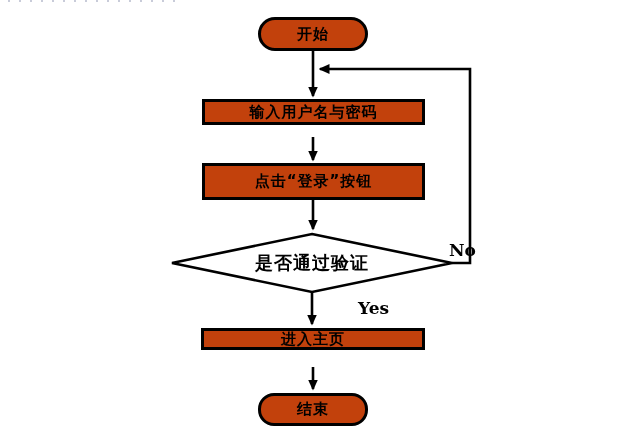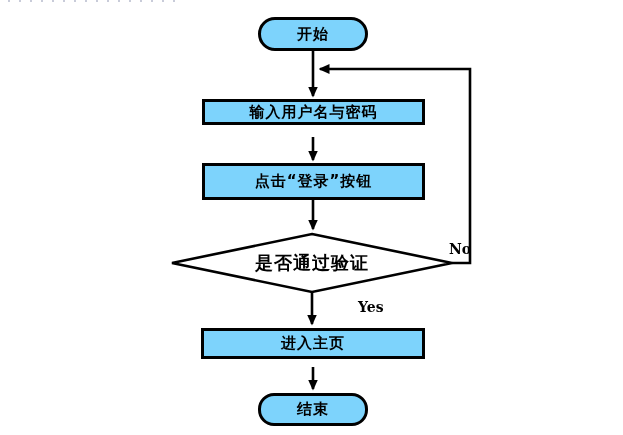--- a/index.html
+++ b/index.html
@@ -17,55 +17,55 @@
   }
   .wires {
     position: absolute;
     left: 0; top: 0;
     width: 623px;
     height: 435px;
   }
   .node {
     position: absolute;
     box-sizing: border-box;
-    background: #7dd3fc;
+    background: #c2410c;
     border: 3px solid #000000;
     display: flex;
     align-items: center;
     justify-content: center;
     font-weight: bold;
     font-size: 15px;
     color: #000000;
     letter-spacing: 1px;
     white-space: nowrap;
   }
   .terminator { border-radius: 17px; }
   .node-start { left: 258px; top: 17px;  width: 110px; height: 34px; }
   .node-input { left: 202px; top: 99px;  width: 223px; height: 26px; }
   .node-click { left: 202px; top: 163px; width: 223px; height: 37px; }
-  .node-home  { left: 201px; top: 328px; width: 224px; height: 31px; }
+  .node-home  { left: 201px; top: 328px; width: 224px; height: 22px; }
   .node-end   { left: 258px; top: 393px; width: 110px; height: 33px; border-radius: 16px; }
   .decision-label {
     position: absolute;
     left: 172px; top: 233px;
     width: 280px; height: 60px;
     display: flex;
     align-items: center;
     justify-content: center;
     font-weight: bold;
     font-size: 18px;
     color: #000000;
     letter-spacing: 1px;
     pointer-events: none;
   }
   .edge-label {
     position: absolute;
     font-family: "DejaVu Serif", "Liberation Serif", serif;
     font-weight: bold;
-    font-size: 14px;
+    font-size: 17px;
     color: #000000;
     line-height: 1;
   }
   .label-yes { left: 319px; top: 300px; margin-left: 39px; }
   .label-no  { left: 449px; top: 242px; }
   .clipped-fragment {
     position: absolute;
     left: 8px; top: 0;
     width: 170px; height: 2px;
     background: repeating-linear-gradient(

